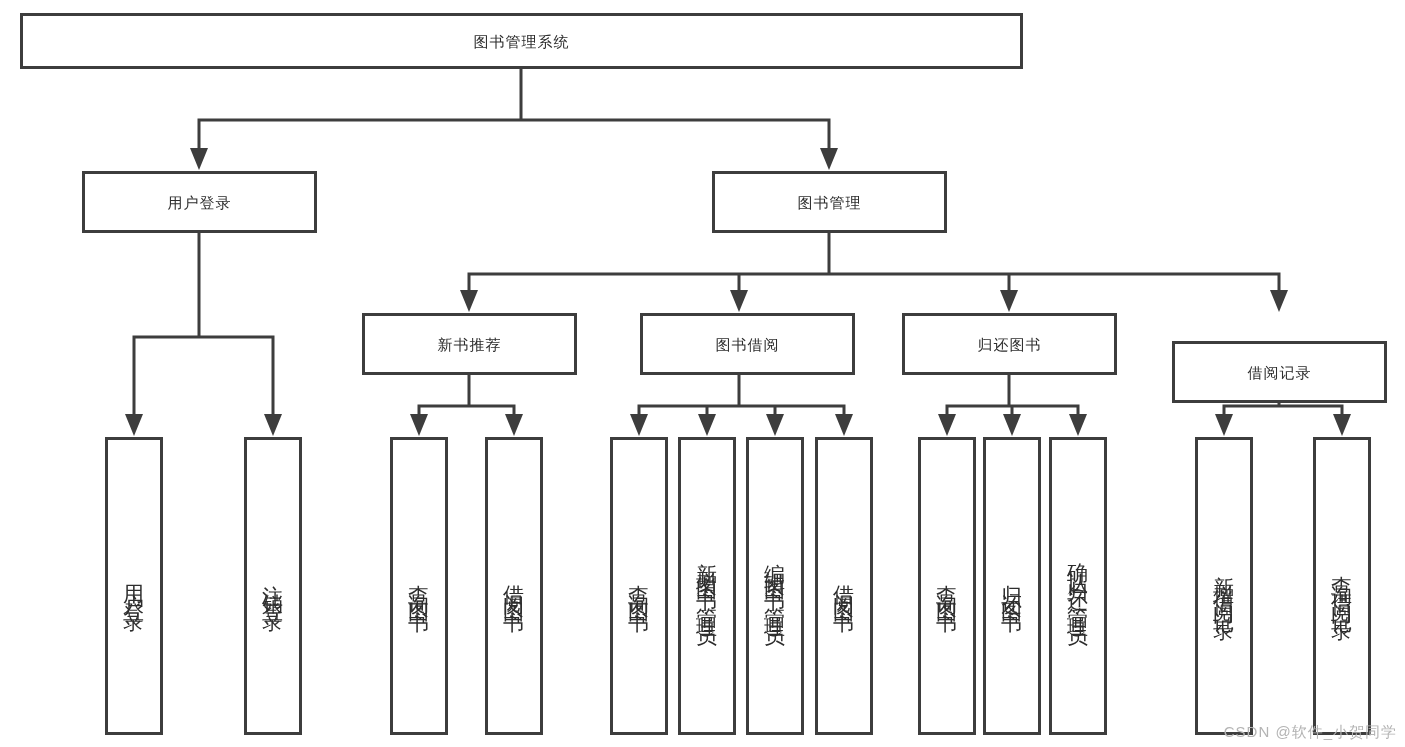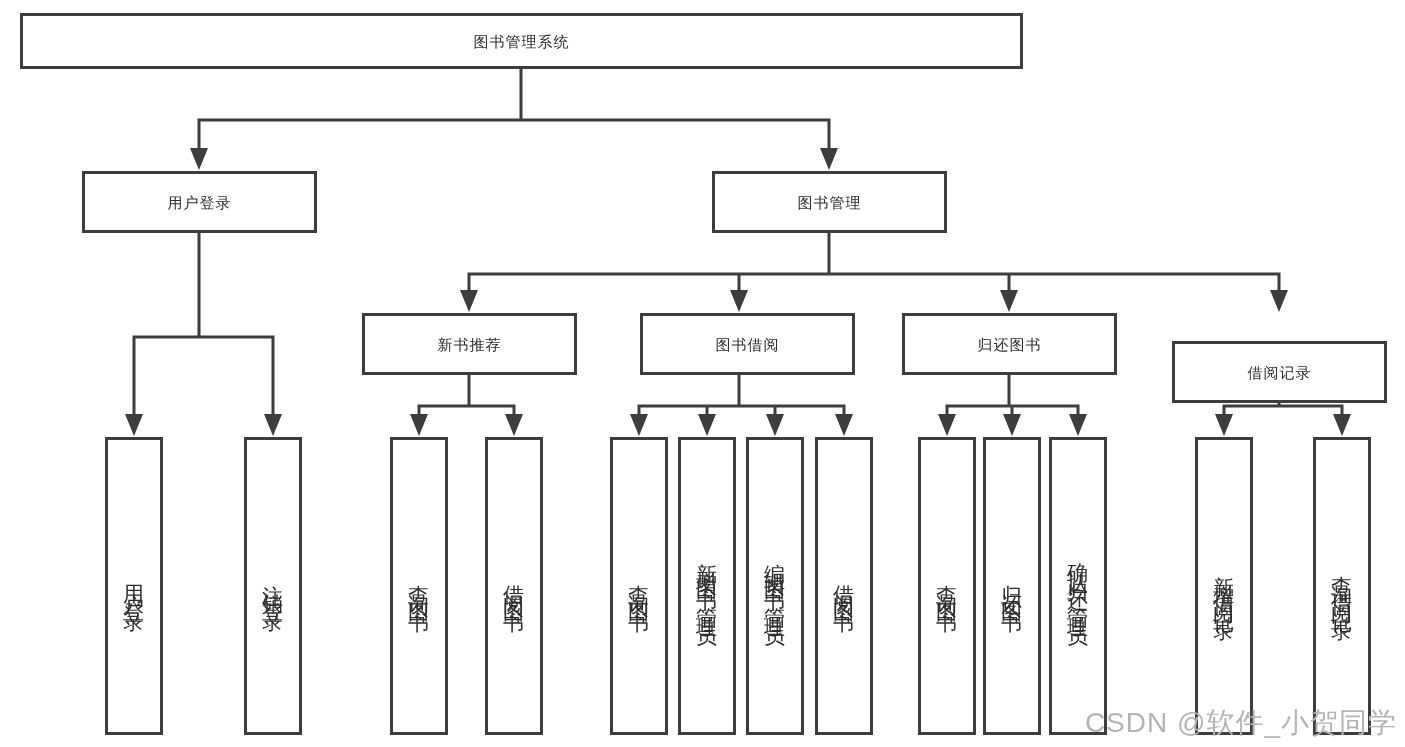--- a/index.html
+++ b/index.html
@@ -45,21 +45,21 @@
     writing-mode: vertical-rl;
     text-orientation: mixed;
     font-size: 21px;
     letter-spacing: 9px;
     line-height: 1;
   }
   .watermark {
     position: absolute;
     right: 8px;
     bottom: 5px;
-    font-size: 28px;
+    font-size: 15px;
     color: #b4b4b4;
     letter-spacing: 1px;
     z-index: 10;
     white-space: nowrap;
   }
 </style>
 </head>
 <body>
 
 <div class="canvas">

